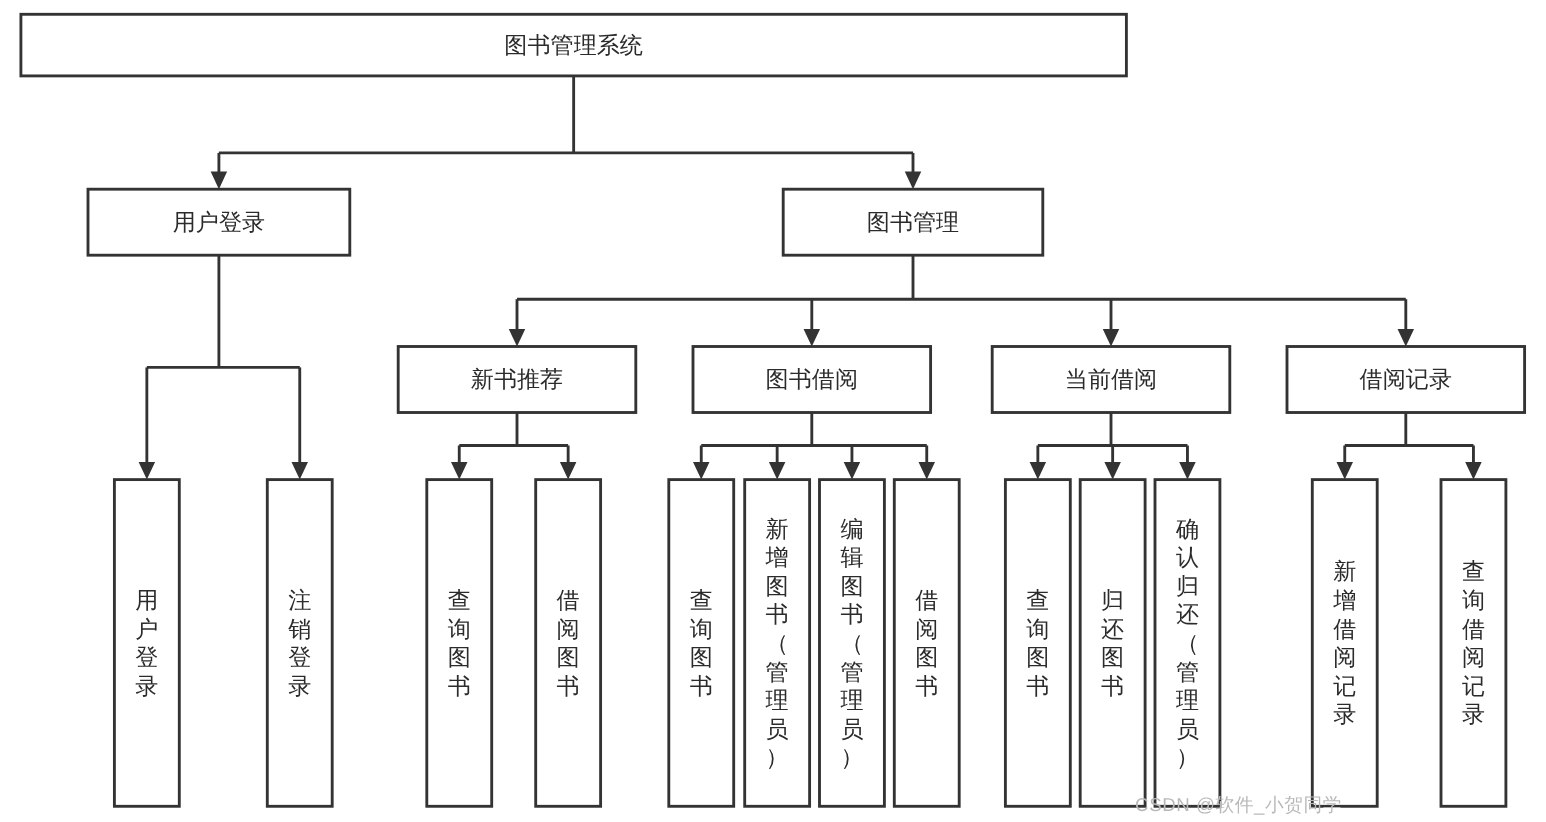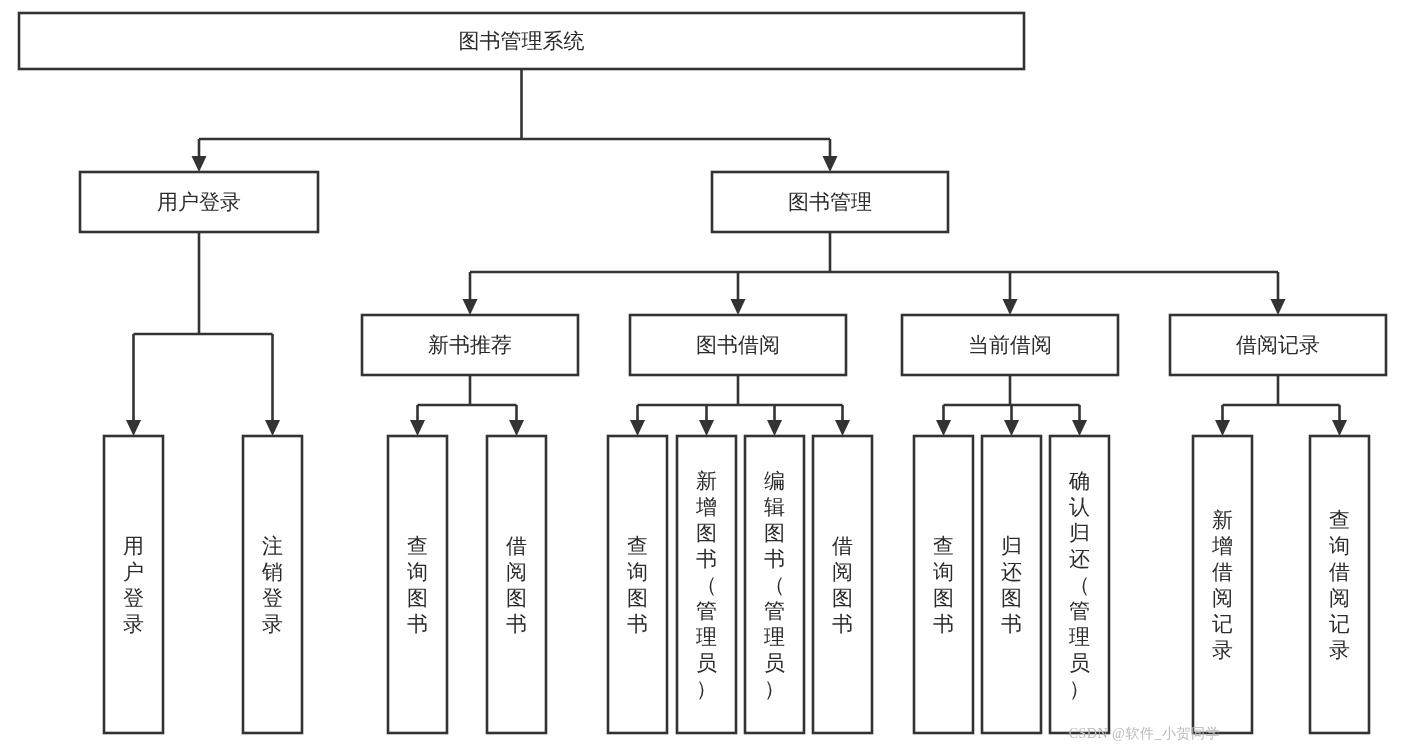--- a/index.html
+++ b/index.html
@@ -50,22 +50,22 @@
   .node-label-v {
     font-family: "DejaVu Sans", "Liberation Sans", sans-serif;
     font-size: 21px;
     fill: #2b2b2b;
     text-anchor: middle;
   }
   .watermark {
     position: absolute;
     right: 12px;
     bottom: 4px;
-    font-family: Liberation Serif, serif;
-    font-size: 14px;
+    font-family: Liberation Sans, sans-serif;
+    font-size: 17px;
     color: #b8b8b8;
     white-space: nowrap;
     letter-spacing: 0.5px;
     text-align: center;
   }
 </style>
 </head>
 <body>
 
 <div id="diagram-root">

